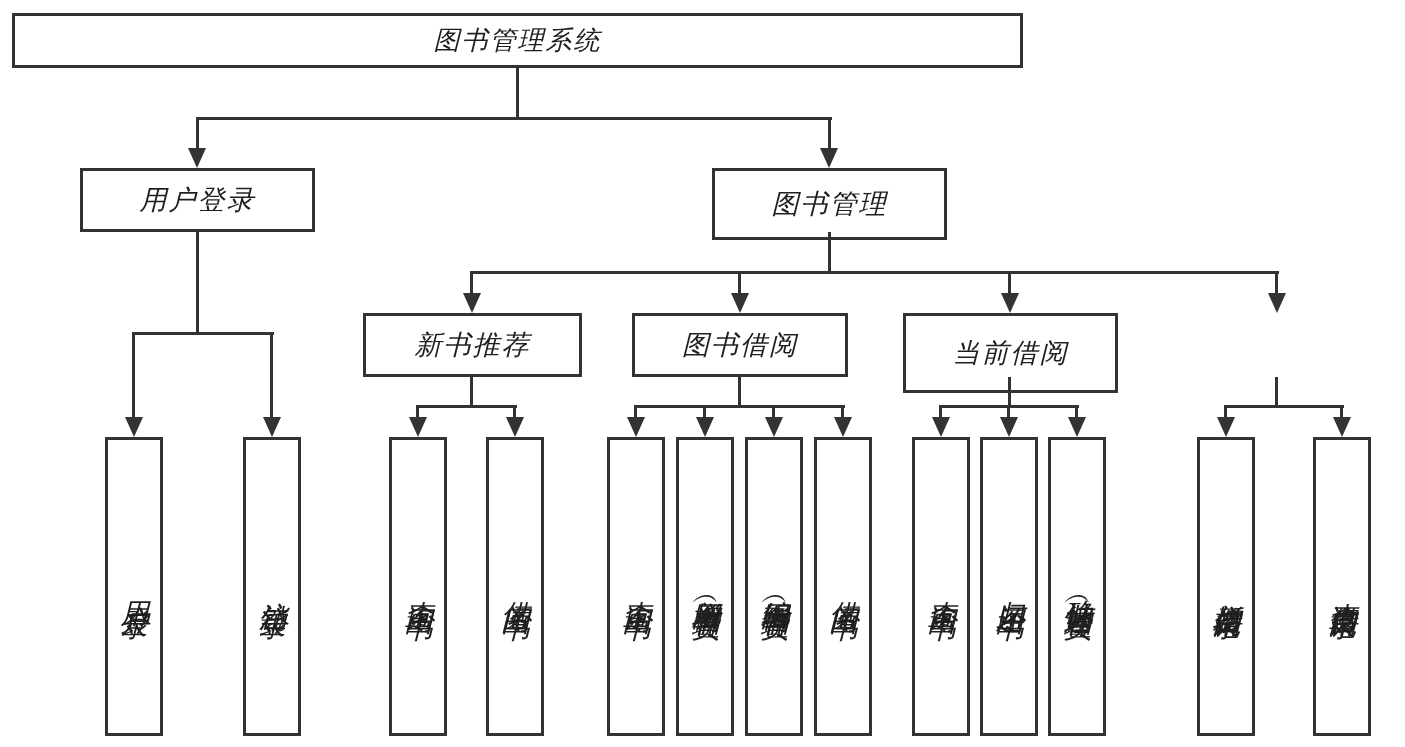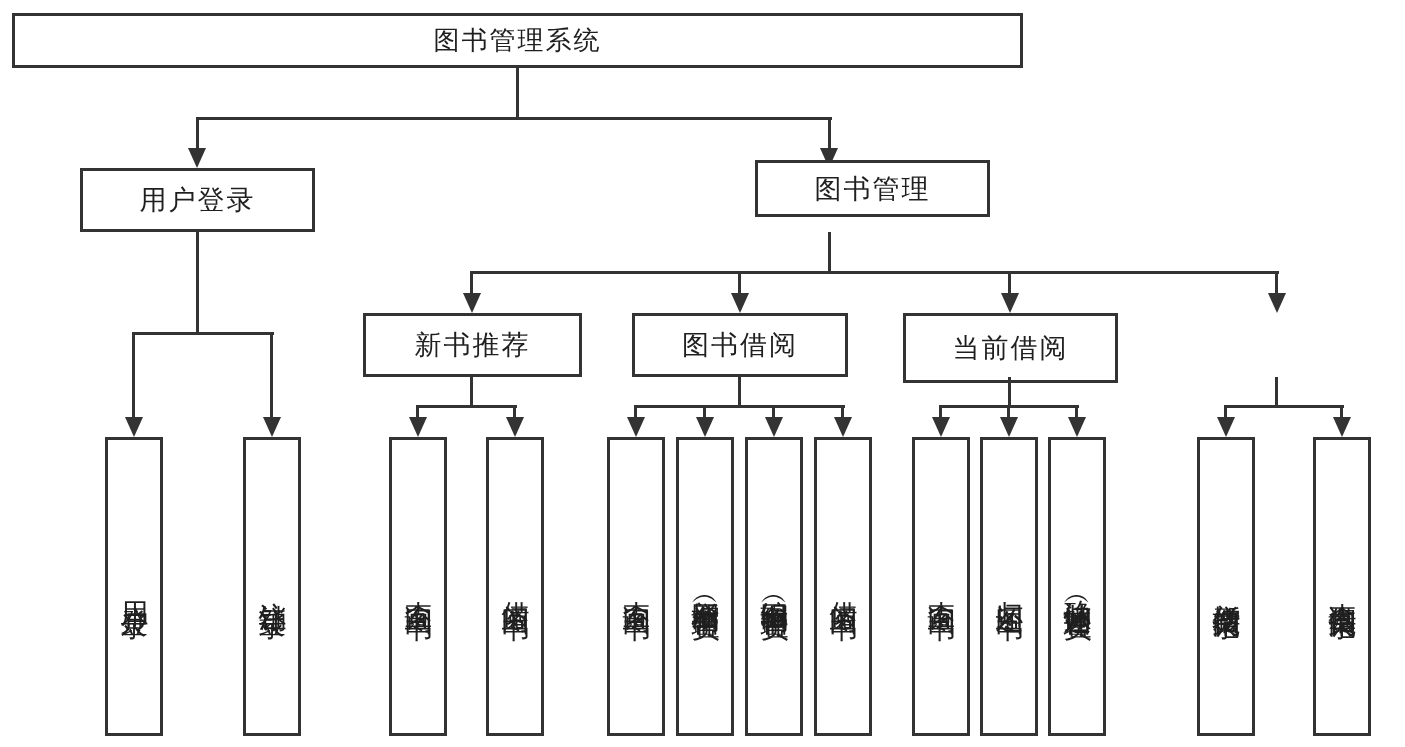--- a/index.html
+++ b/index.html
@@ -5,20 +5,21 @@
   html,body { margin:0; padding:0; background:#ffffff; }
   #stage {
     position:relative; width:1405px; height:747px; background:#ffffff;
     font-family:"Liberation Sans","DejaVu Sans",sans-serif; color:#1f1f1f;
     overflow:hidden;
   }
   .box {
     position:absolute; background:#ffffff; border:3px solid #333333;
     box-sizing:border-box; display:flex; align-items:center; justify-content:center;
     text-align:center;
+    font-style:italic;
   }
   .hnode { font-size:27px; letter-spacing:2px; }
   .root-node { font-size:26px; }
   .vnode .vlabel {
     writing-mode:vertical-rl; text-orientation:mixed;
     font-size:28px; letter-spacing:4px; line-height:1;
   }
   .vnode.long .vlabel { letter-spacing:2px; }
   .hline { position:absolute; height:3px; background:#333333; }
   .vline { position:absolute; width:3px; background:#333333; }
@@ -40,21 +41,21 @@
   <div class="box hnode root-node" style="left:12px;top:13px;width:1011px;height:55px;">图书管理系统</div>
 
   <div class="vline" style="left:516px;top:68px;height:50px;"></div>
   <div class="hline" style="left:196px;top:117px;width:636px;"></div>
   <div class="vline" style="left:196px;top:117px;height:33px;"></div>
   <div class="arrow" style="left:188px;top:148px;"></div>
   <div class="vline" style="left:828px;top:117px;height:33px;"></div>
   <div class="arrow" style="left:820px;top:148px;"></div>
 
   <div class="box hnode" style="left:80px;top:168px;width:235px;height:64px;">用户登录</div>
-  <div class="box hnode" style="left:712px;top:160px;width:235px;height:57px;margin-left:43px;">图书管理</div>
+  <div class="box hnode" style="left:712px;top:168px;width:235px;height:72px;">图书管理</div>
 
   <div class="vline" style="left:196px;top:232px;height:102px;"></div>
   <div class="hline" style="left:132px;top:332px;width:142px;"></div>
   <div class="vline" style="left:132px;top:332px;height:86px;"></div>
   <div class="arrow" style="left:125px;top:417px;"></div>
   <div class="vline" style="left:270px;top:332px;height:86px;"></div>
   <div class="arrow" style="left:263px;top:417px;"></div>
 
   <div class="vline" style="left:828px;top:232px;height:41px;"></div>
   <div class="hline" style="left:470px;top:271px;width:809px;"></div>
@@ -62,21 +63,21 @@
   <div class="arrow" style="left:463px;top:293px;"></div>
   <div class="vline" style="left:738px;top:271px;height:23px;"></div>
   <div class="arrow" style="left:731px;top:293px;"></div>
   <div class="vline" style="left:1008px;top:271px;height:23px;"></div>
   <div class="arrow" style="left:1001px;top:293px;"></div>
   <div class="vline" style="left:1275px;top:271px;height:23px;"></div>
   <div class="arrow" style="left:1268px;top:293px;"></div>
 
   <div class="box hnode" style="left:632px;top:313px;width:216px;height:64px;">图书借阅</div>
   <div class="box hnode" style="left:363px;top:313px;width:219px;height:64px;">新书推荐</div>
-  <div class="box hnode" style="left:903px;top:313px;width:215px;height:70px;">当前借阅</div>
+  <div class="box hnode" style="left:903px;top:313px;width:215px;height:80px;">当前借阅</div>
 
   <div class="vline" style="left:470px;top:377px;height:30px;"></div>
   <div class="hline" style="left:416px;top:405px;width:101px;"></div>
   <div class="vline" style="left:416px;top:405px;height:14px;"></div>
   <div class="arrow" style="left:409px;top:417px;"></div>
   <div class="vline" style="left:513px;top:405px;height:14px;"></div>
   <div class="arrow" style="left:506px;top:417px;"></div>
 
   <div class="vline" style="left:738px;top:377px;height:30px;"></div>
   <div class="hline" style="left:634px;top:405px;width:211px;"></div>

